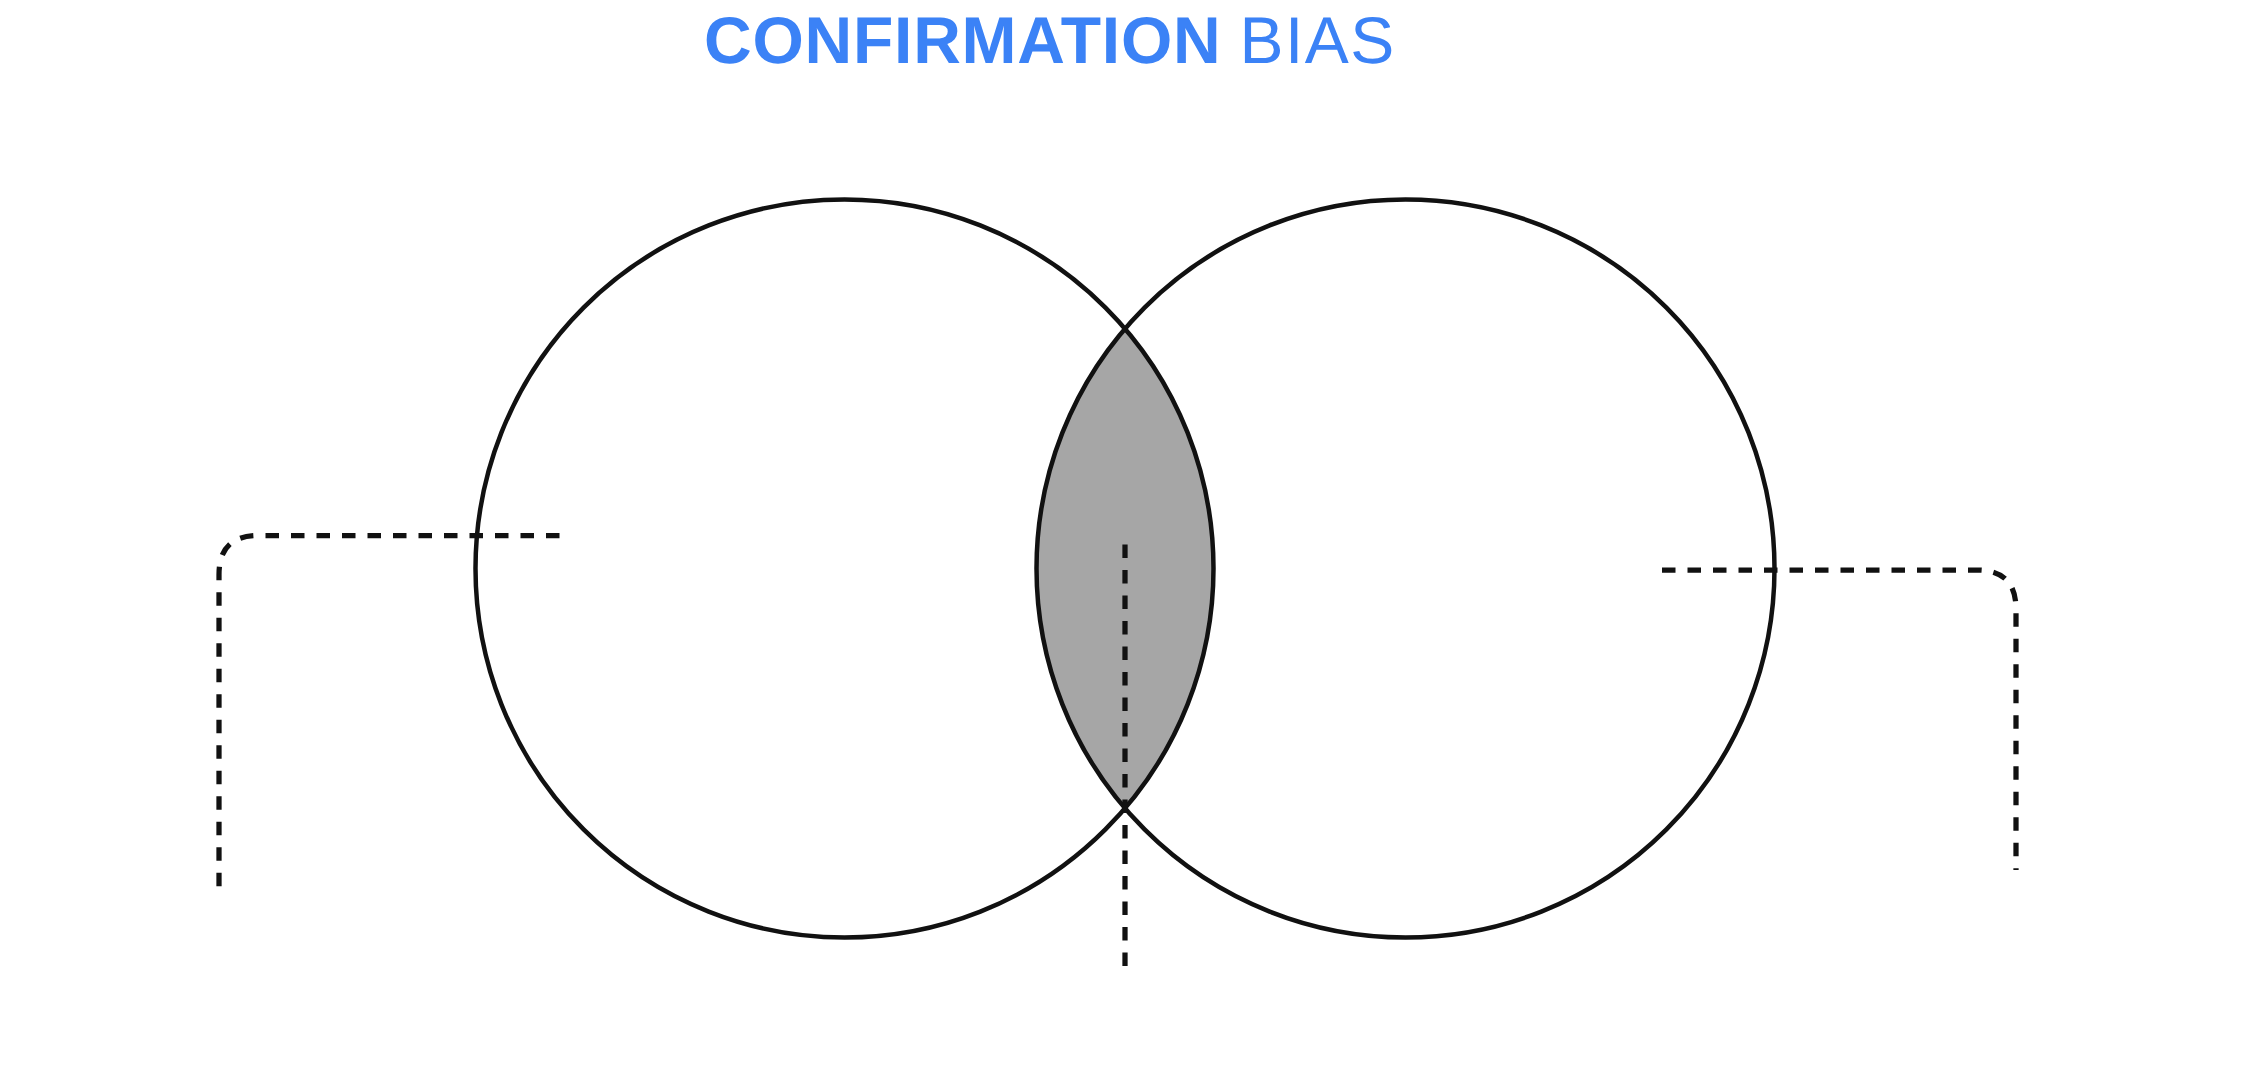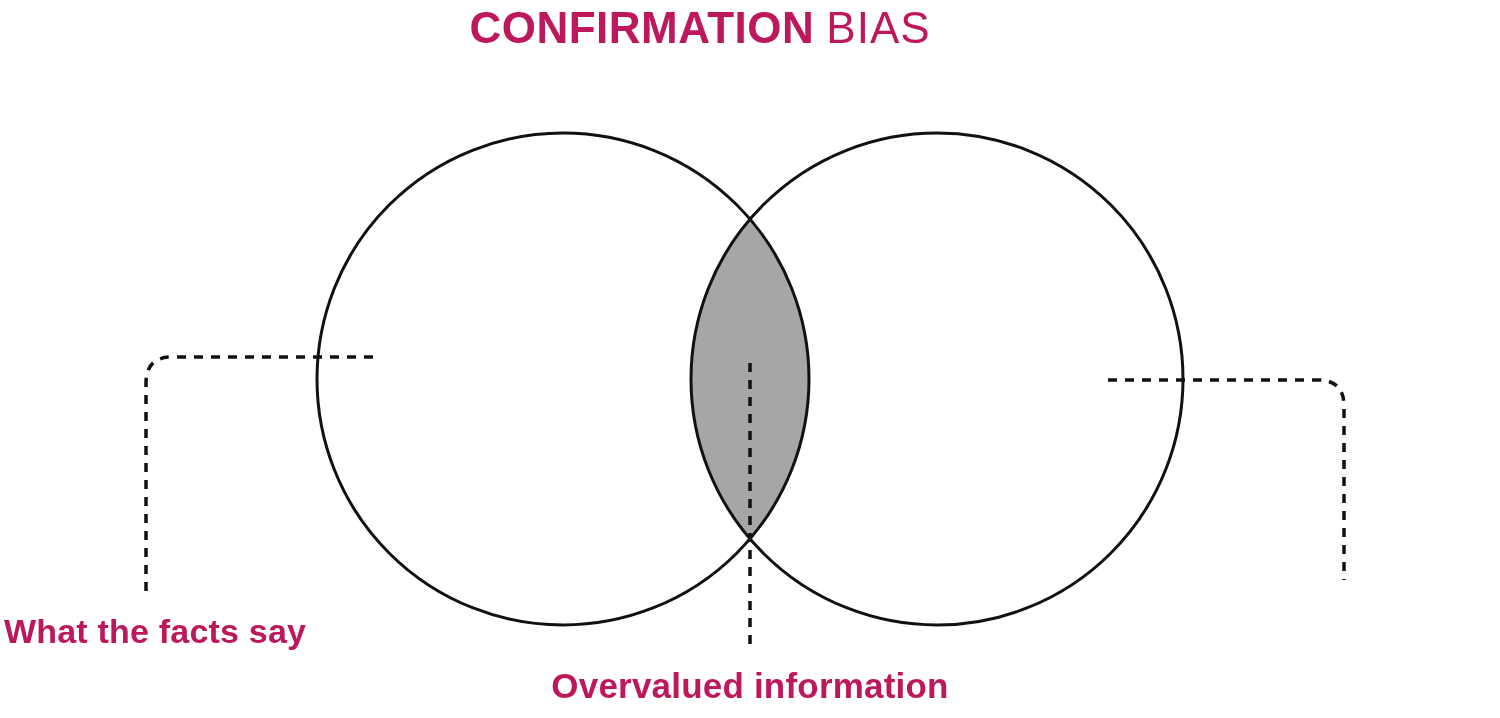--- a/index.html
+++ b/index.html
@@ -7,21 +7,21 @@
     padding: 0;
     background: #ffffff;
   }
   .canvas {
     position: relative;
     width: 1468px;
     height: 718px;
     background: #ffffff;
     overflow: hidden;
     font-family: "Liberation Sans", sans-serif;
-    color: #be185d;
+    color: #3b82f6;
   }
   .title {
     position: absolute;
     top: 2px;
     left: 0;
     width: 1400px;
     text-align: center;
     font-size: 44px;
     line-height: 1.2;
     letter-spacing: 0.5px;
@@ -70,18 +70,16 @@
 
     <circle cx="937" cy="379" r="246" fill="none" stroke-width="3" stroke="#111111"></circle>
 
     <path d="M 750 363 L 750 645" fill="none" stroke-width="3.5" stroke-dasharray="9 8" stroke="#111111"></path>
 
     <path d="M 373 357 L 172 357 Q 146 357 146 383 L 146 598" fill="none" stroke-width="3.5" stroke-dasharray="9 8" stroke="#111111"></path>
 
     <path d="M 1108 380 L 1318 380 Q 1344 380 1344 406 L 1344 580" fill="none" stroke-width="3.5" stroke-dasharray="9 8" stroke="#111111"></path>
   </svg>
 
-  <div class="label label-left">What the facts say</div>
 
 
-  <div class="label label-bottom">Overvalued information</div>
 
 </div>
 
 </body></html>

